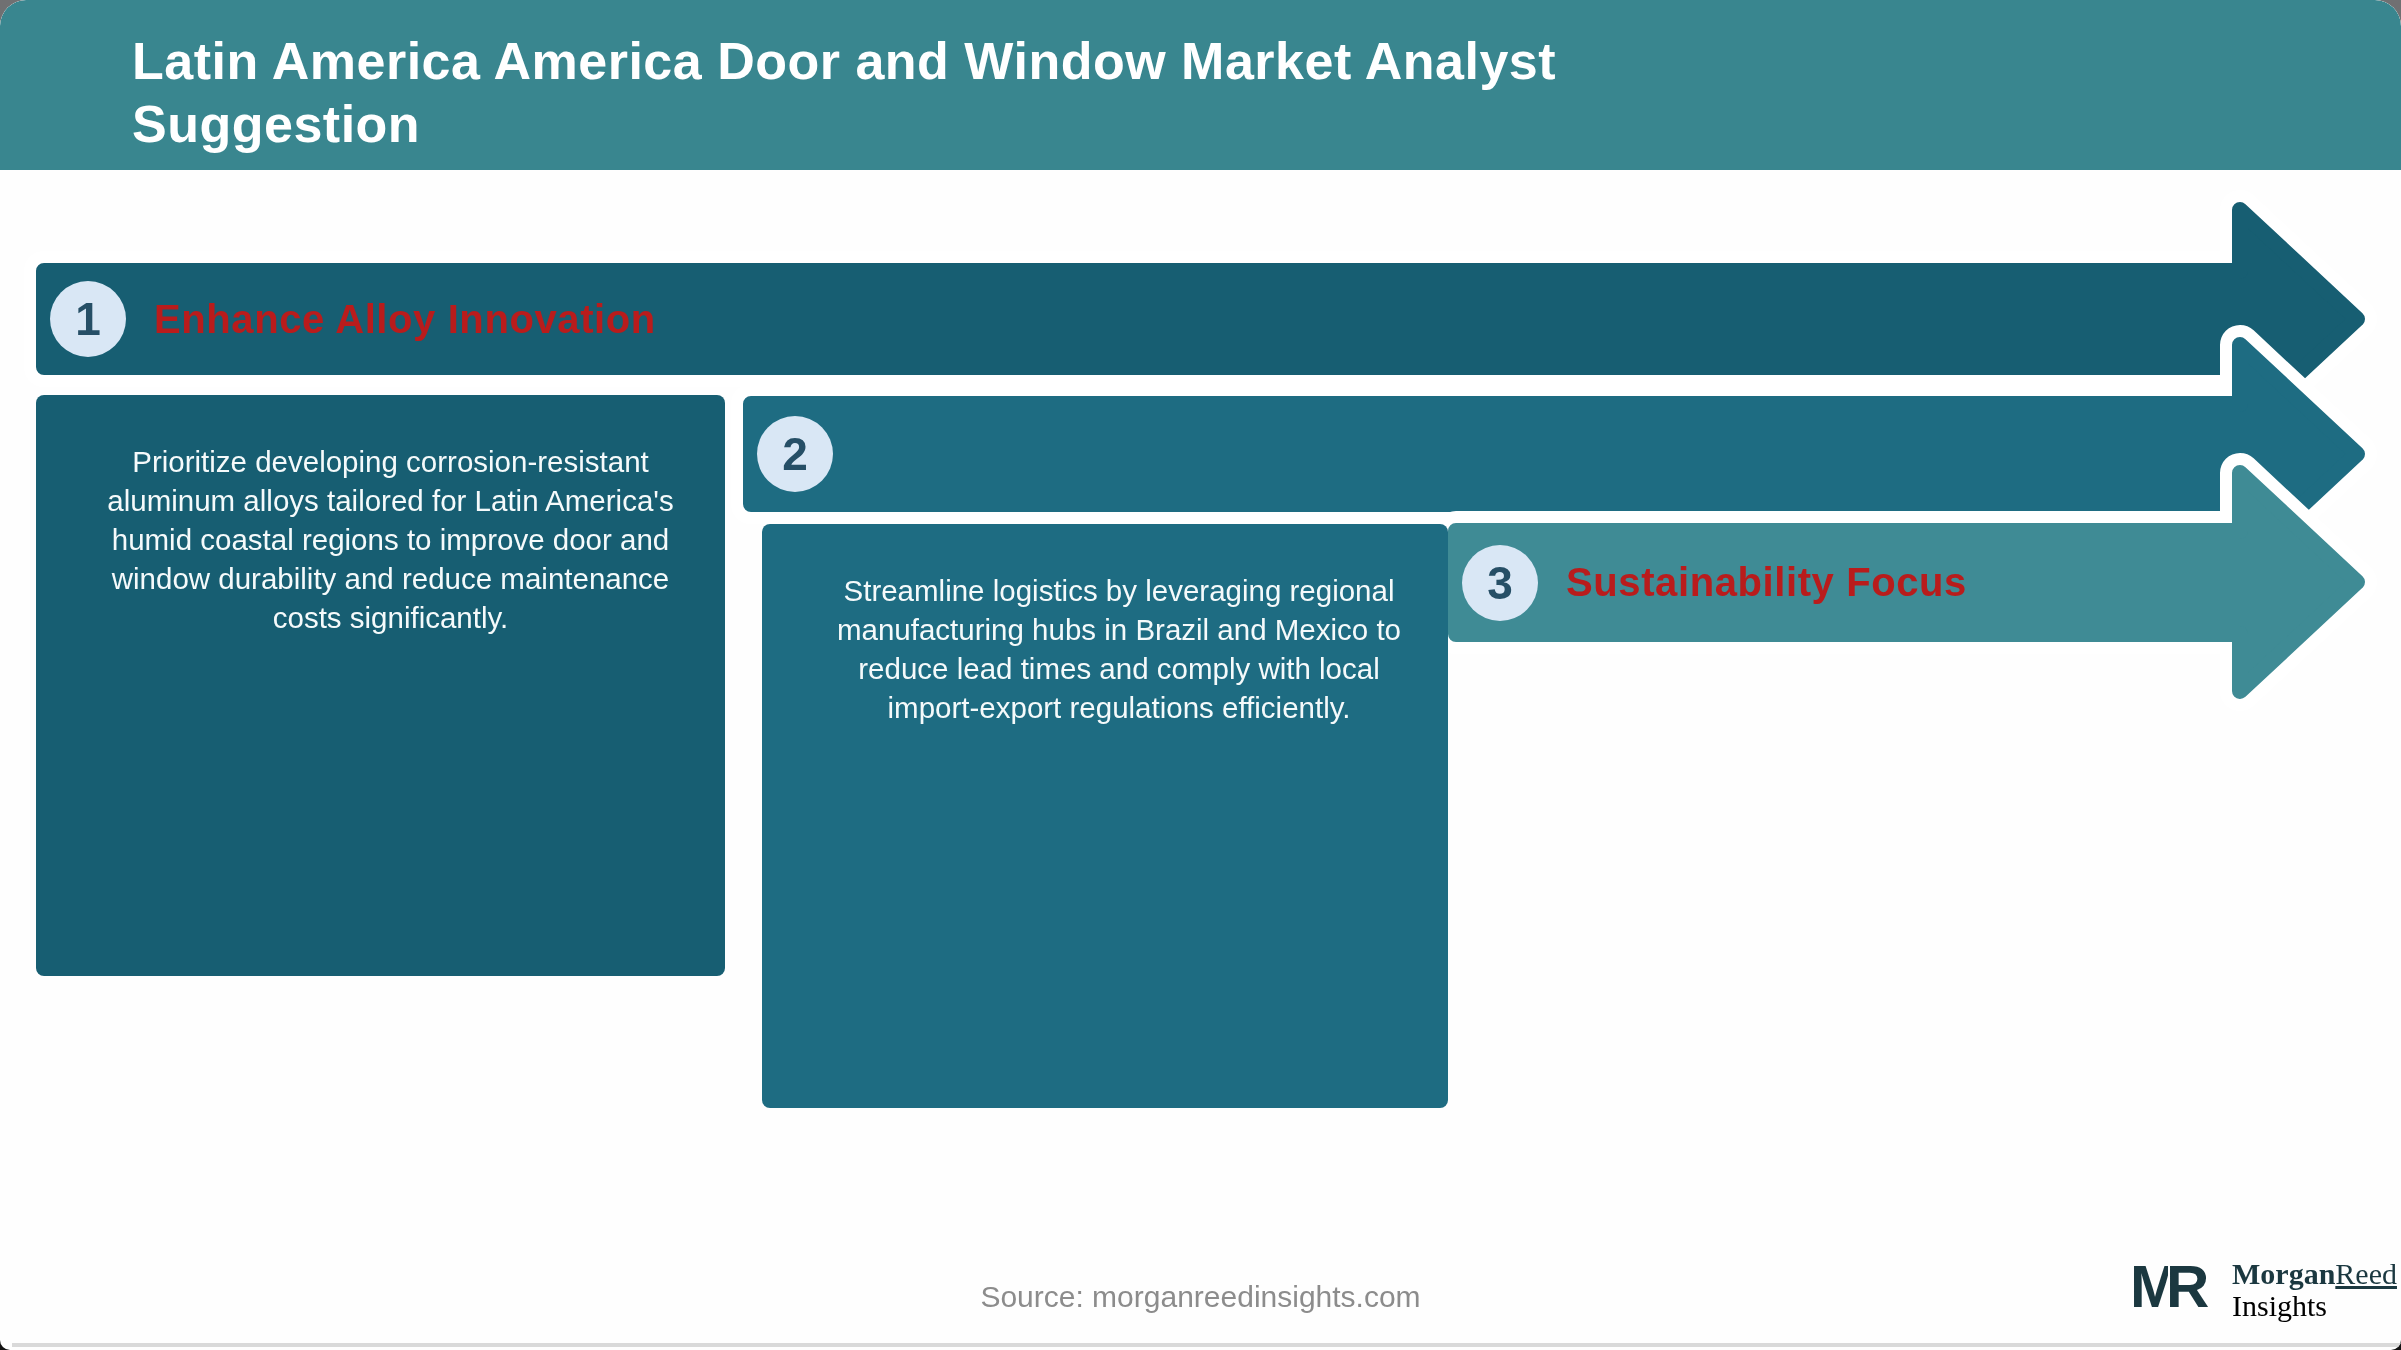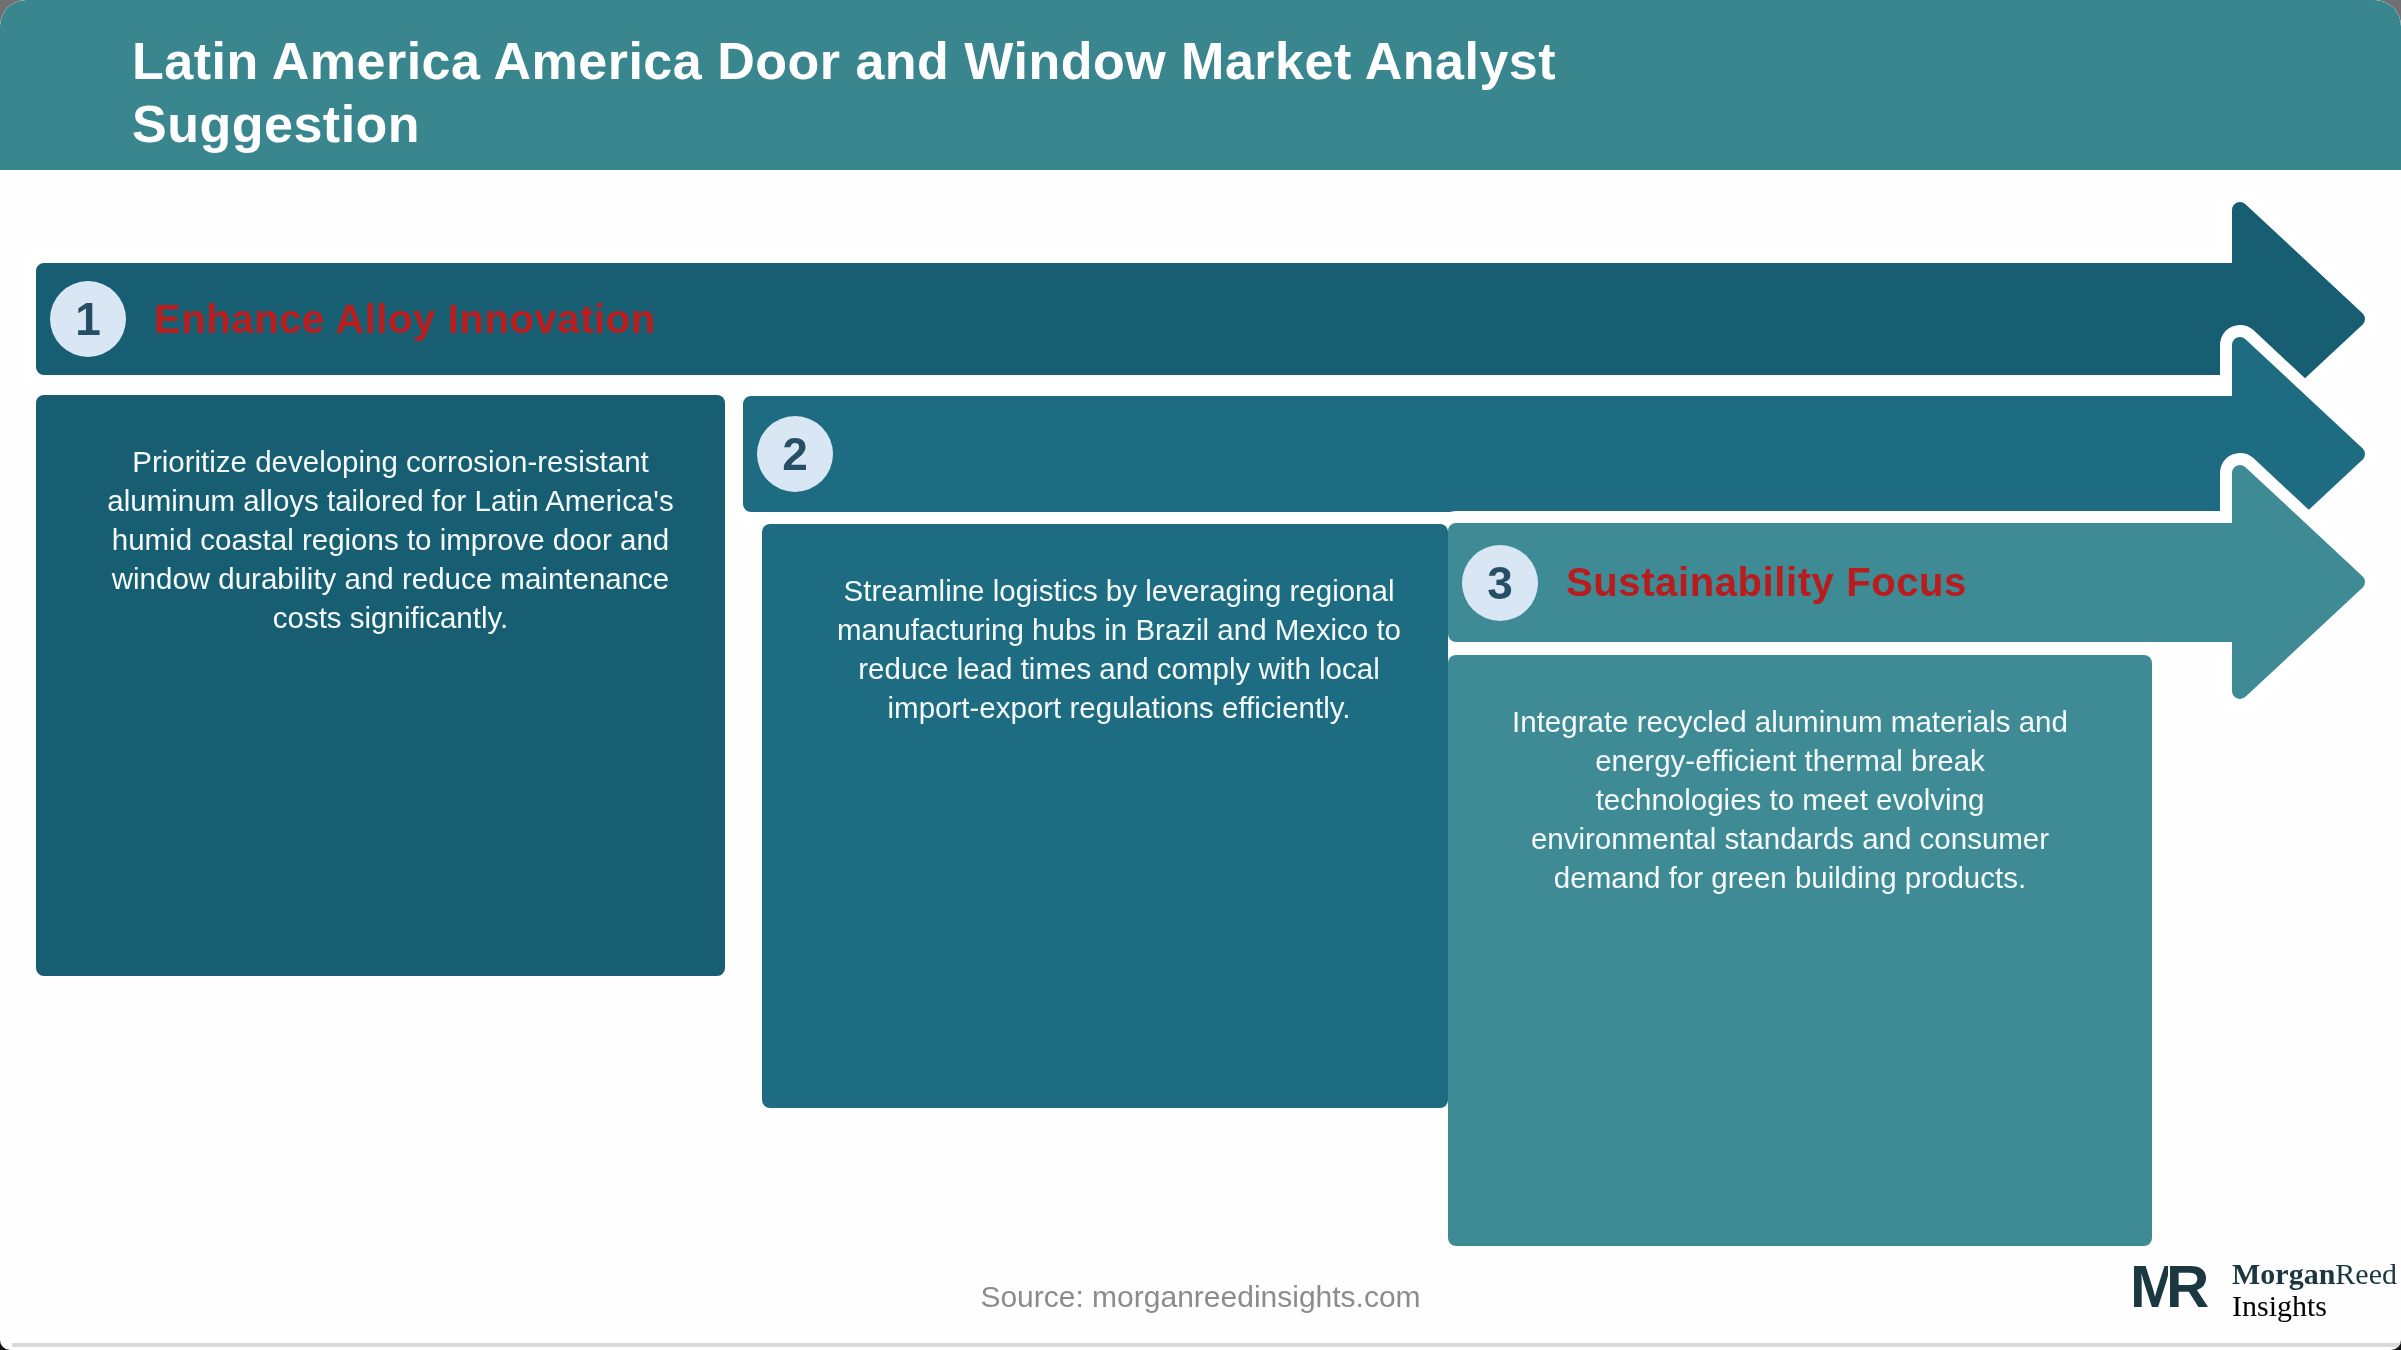--- a/index.html
+++ b/index.html
@@ -70,21 +70,21 @@
   }
   .monogram { width: 92px; height: 64px; overflow: visible; }
   .monogram text {
     font-family: "Liberation Sans", sans-serif;
     font-size: 60px; font-weight: bold;
   }
   .mono-r { stroke: #FFFFFF; stroke-width: 4px; paint-order: stroke; }
   .brand-text { display: flex; flex-direction: column; line-height: 1.05; padding-top: 6px; }
   .brand-name { font-family: "Liberation Serif", serif; font-size: 30px; white-space: nowrap; }
   .bn-bold { font-weight: bold; }
-  .bn-reg  { font-weight: normal; }
+  .bn-reg  { font-weight: normal; text-decoration: underline; }
   .brand-sub { font-family: "Liberation Serif", serif; font-size: 30px; }
   .bottom-rule {
     position: absolute; left: 12px; right: 0; bottom: 3px; height: 4px;
     background: #D9D9D9;
   }
 </style>
 </head>
 <body>
 
 <div class="slide">
@@ -120,23 +120,20 @@
     <span class="badge" style="background-color: rgb(217, 231, 245); color: rgb(38, 79, 102);">2</span>
   </div>
   <div class="card" style="left: 762px; top: 524px; width: 686px; height: 584px; background-color: rgb(30, 108, 130);">
     <p class="card-text" style="max-width:590px;">Streamline logistics by leveraging regional manufacturing hubs in Brazil and Mexico to reduce lead times and comply with local import-export regulations efficiently.</p>
   </div>
 
   <div class="step-row" style="left:1448px; top:523px; width:797px; height:119px;">
     <span class="badge" style="background-color: rgb(217, 231, 245); color: rgb(38, 79, 102);">3</span>
     <span class="step-heading">Sustainability Focus</span>
   </div>
-  <div class="card" style="left: 1448px; top: 655px; width: 704px; height: 591px; background-color: rgb(63, 139, 149);">
-    <p class="card-text" style="max-width:560px;">Integrate recycled aluminum materials and energy-efficient thermal break technologies to meet evolving environmental standards and consumer demand for green building products.</p>
-  </div>
 
   <div class="source" style="color: rgb(140, 140, 140); text-align: center;">Source: morganreedinsights.com</div>
 
   <div class="brand">
     <svg class="monogram" viewBox="0 0 92 64">
       <text class="mono-m" x="0" y="55" style="fill: rgb(27, 56, 64);">M</text>
       <text class="mono-r" x="36" y="55" style="fill: rgb(27, 56, 64);">R</text>
     </svg>
     <div class="brand-text">
       <div class="brand-name"><span class="bn-bold" style="color: rgb(27, 56, 64);">Morgan</span><span class="bn-reg" style="color: rgb(27, 56, 64);">Reed</span></div>

